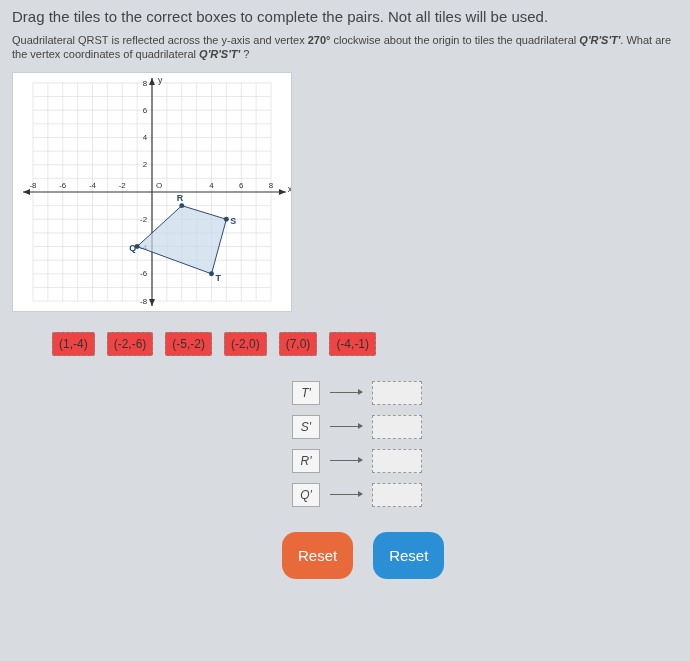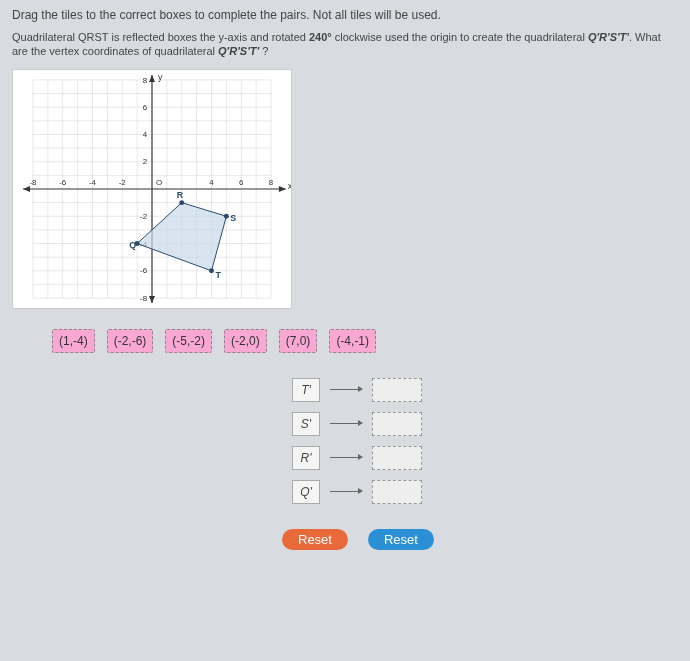--- a/index.html
+++ b/index.html
@@ -5,39 +5,39 @@
     * { box-sizing: border-box; margin: 0; padding: 0; }
     body {
       font-family: Arial, sans-serif;
       background: #d8dce0;
       width: 690px;
       height: 661px;
       padding: 8px 12px;
       font-size: 11px;
       color: #444;
     }
-    .instruction { margin-bottom: 8px; font-size: 12px; }
+    .instruction { margin-bottom: 8px; font-size: 15px; }
     .question { margin-bottom: 10px; font-size: 11px; line-height: 1.3; }
     .graph-container {
       background: #fff;
       border: 1px solid #ccc;
       width: 280px;
       height: 240px;
       position: relative;
       margin-bottom: 20px;
     }
     .graph-svg { width: 100%; height: 100%; }
     .tiles-row {
       display: flex;
       gap: 12px;
       margin: 15px 0 15px 40px;
     }
     .tile {
       border: 1px dashed #888;
-      background: #f9a8d4;
+      background: #ef4444;
       padding: 4px 6px;
       font-size: 12px;
       color: #333;
       border-radius: 2px;
       cursor: move;
     }
     .pairs-container {
       margin: 25px 0 0 280px;
     }
     .pair-row {
@@ -77,39 +77,39 @@
       background: #eee;
       width: 50px;
       height: 24px;
     }
     .buttons-row {
       margin: 25px 0 0 270px;
       display: flex;
       gap: 20px;
     }
     .btn {
-      padding: 3px 16px;
+      padding: 15px 16px;
       border-radius: 14px;
       border: none;
       color: #fff;
-      font-size: 13px;
+      font-size: 15px;
       cursor: pointer;
     }
     .btn-reset { background: #e86a3a; }
     .btn-next { background: #2b8fd6; }
     b { font-weight: bold; }
     i { font-style: italic; }
   </style>
 </head>
 <body>
 
 <div class="instruction">Drag the tiles to the correct boxes to complete the pairs. Not all tiles will be used.</div>
 
 <div class="question">
-  <span>Quadrilateral QRST is reflected boxes the y-axis and rotated </span><b>240°</b><span> clockwise used the origin to create the quadrilateral </span><b><i>Q'R'S'T'</i></b><span>. What are the vertex coordinates of quadrilateral </span><b><i>Q'R'S'T'</i></b><span> ?</span>
+  <span>Quadrilateral QRST is reflected across the y-axis and vertex </span><b>270°</b><span> clockwise about the origin to tiles the quadrilateral </span><b><i>Q'R'S'T'</i></b><span>. What are the vertex coordinates of quadrilateral </span><b><i>Q'R'S'T'</i></b><span> ?</span>
 </div>
 
 <div class="graph-container">
   <svg class="graph-svg" viewBox="0 0 280 240">
 
     <g stroke="#d0d0d0" stroke-width="0.5">
       <line x1="20" y1="10" x2="20" y2="230"></line>
         <line x1="35" y1="10" x2="35" y2="230"></line>
       <line x1="50" y1="10" x2="50" y2="230"></line>
         <line x1="65" y1="10" x2="65" y2="230"></line>

